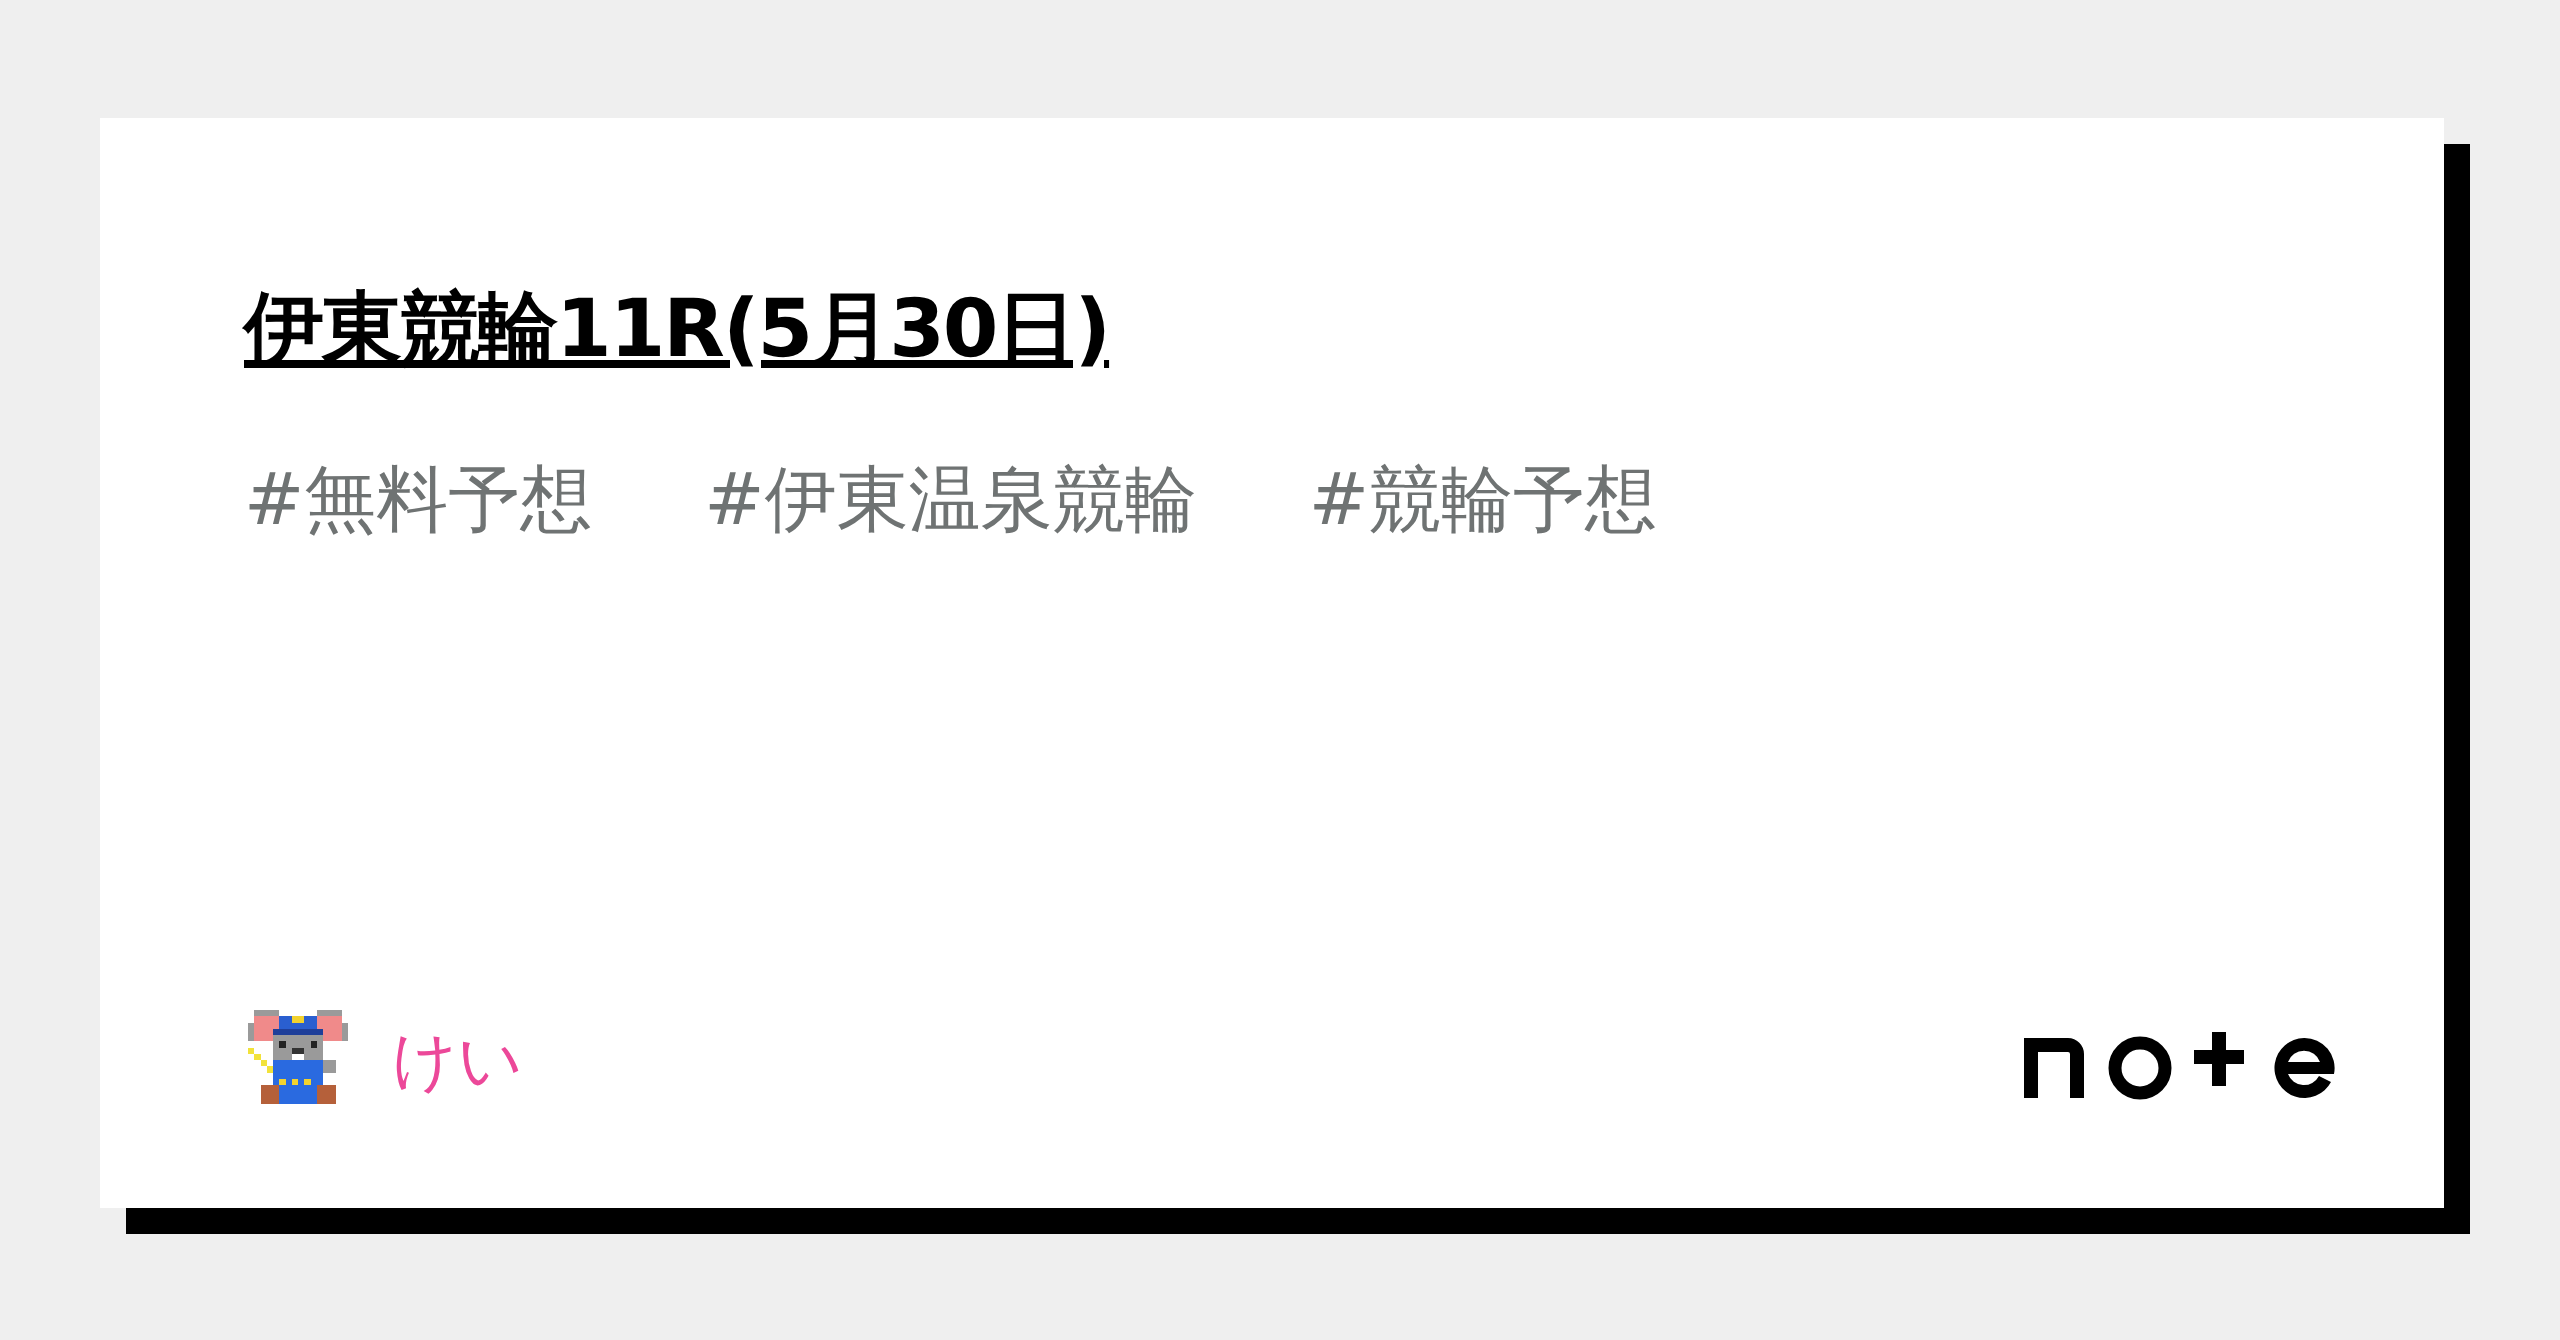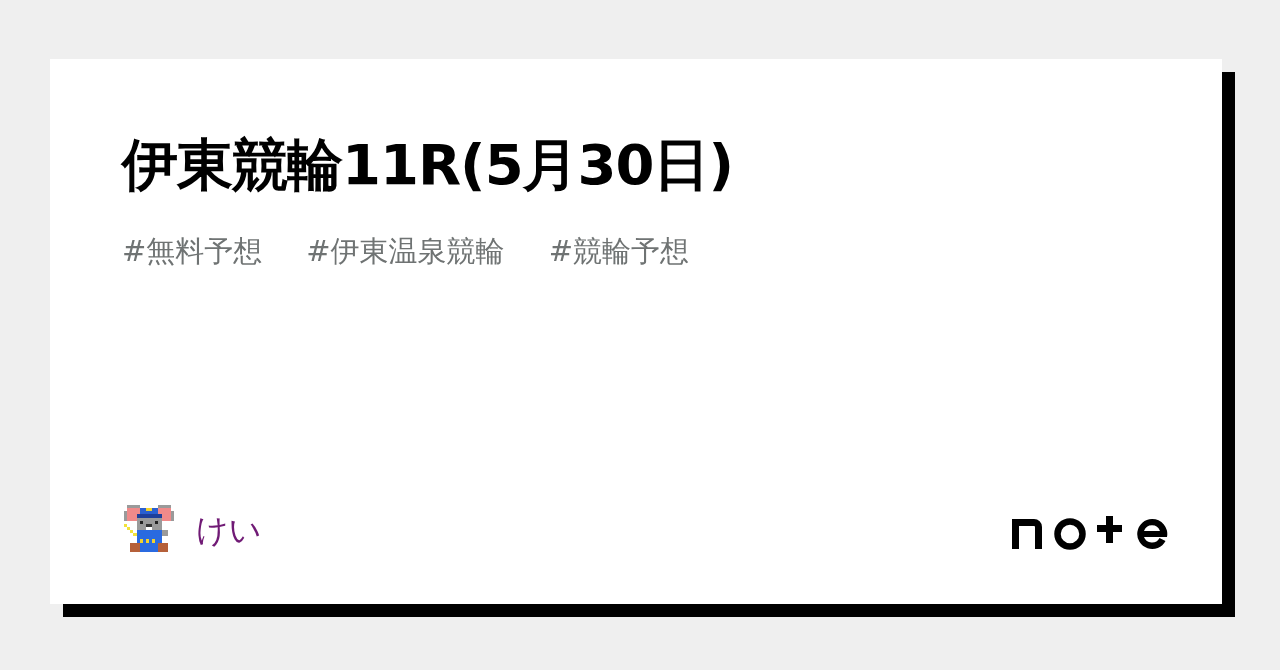--- a/index.html
+++ b/index.html
@@ -28,34 +28,35 @@
       top: 59px;
       width: 1172px;
       height: 545px;
       background: #ffffff;
     }
     .title {
       position: absolute;
       left: 72px;
       top: 66px;
       margin: 0;
-      font-size: 56px;
+      font-size: 40px;
       font-weight: bold;
       color: #000000;
       letter-spacing: -1px;
       line-height: 80px;
       white-space: nowrap;
+      text-decoration: underline;
     }
     .tags {
       position: absolute;
       left: 72px;
       top: 170px;
       display: flex;
-      gap: 44px;
-      font-size: 29px;
+      gap: 56px;
+      font-size: 36px;
       color: #6f7373;
       line-height: 44px;
       white-space: nowrap;
     }
     .tag {
       cursor: pointer;
     }
     .author {
       position: absolute;
       left: 74px;
@@ -65,21 +66,21 @@
       gap: 22px;
       cursor: pointer;
     }
     .avatar {
       width: 50px;
       height: 50px;
       display: block;
     }
     .author-name {
       font-size: 32px;
-      color: #701a75;
+      color: #ec4899;
       line-height: 50px;
     }
     .logo {
       position: absolute;
       left: 960px;
       top: 452px;
       width: 160px;
       height: 40px;
       cursor: pointer;
     }

